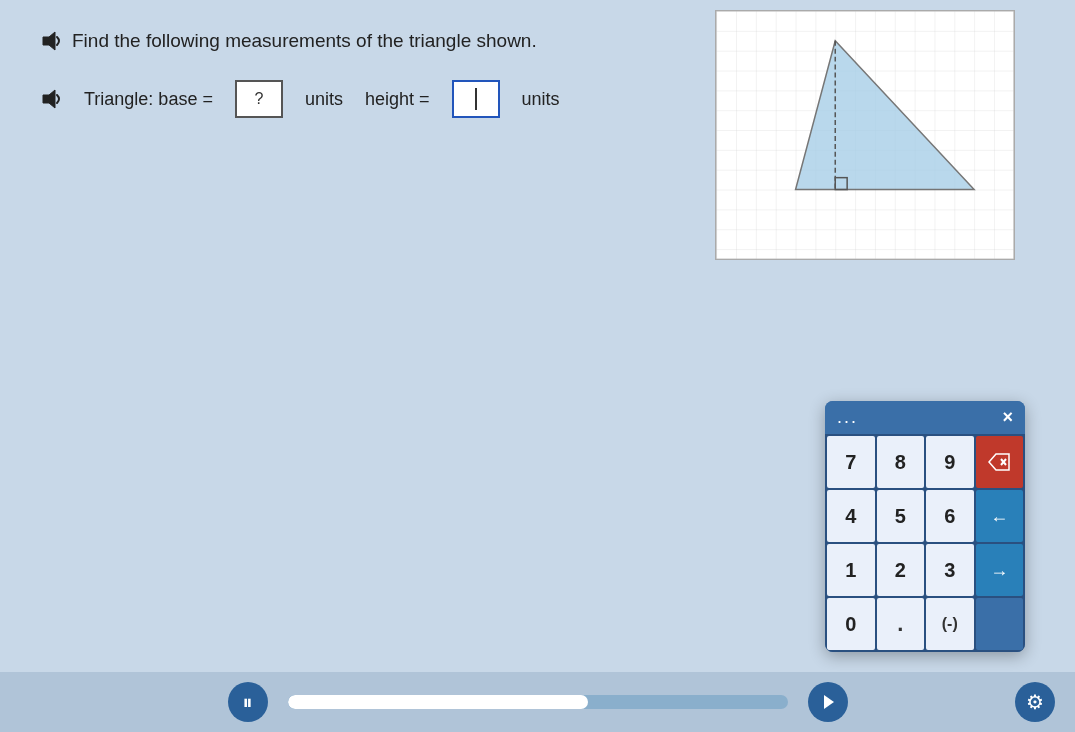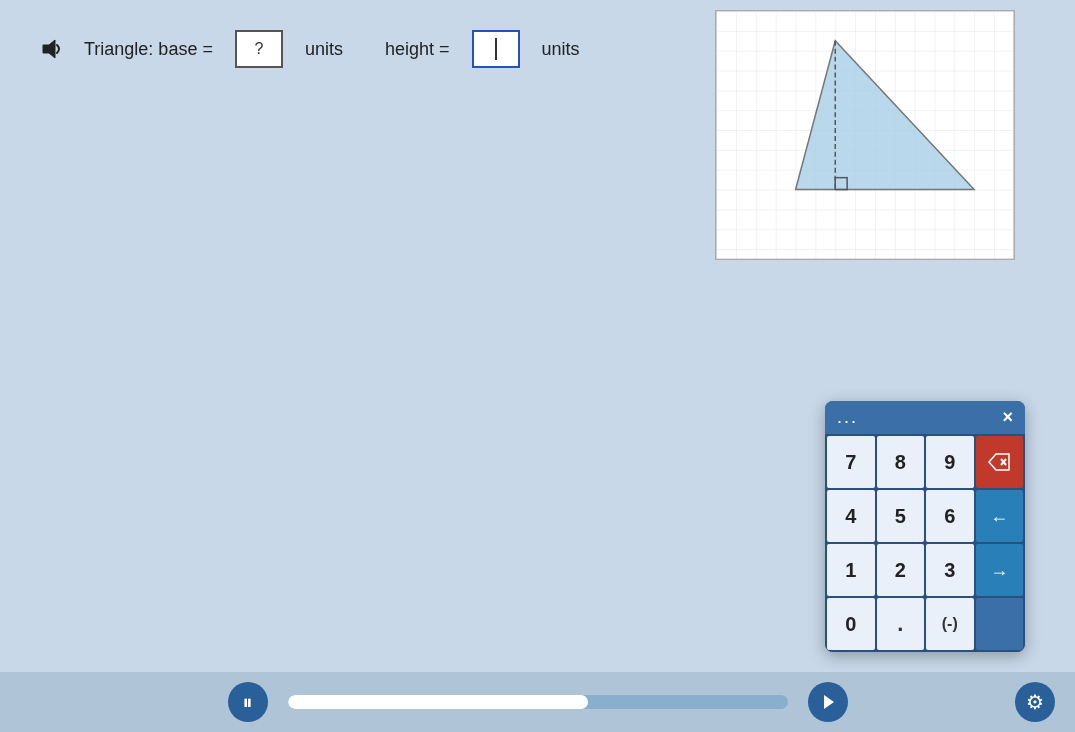--- a/index.html
+++ b/index.html
@@ -221,34 +221,43 @@
       justify-content: center;
       cursor: pointer;
       color: #fff;
     }
   </style>
 </head>
 <body>
 
 <div class="main-content">
 
+  <div class="question-header">
+    <span class="speaker-icon">
+      <svg width="22" height="22" viewBox="0 0 22 22" fill="none">
+        <polygon points="3,7 9,7 15,2 15,20 9,15 3,15" fill="#222" stroke="#222" stroke-width="1"></polygon>
+        <path d="M17 7 Q21 11 17 15" stroke="#222" stroke-width="2" fill="none" stroke-linecap="round"></path>
+      </svg>
+    </span>
+    <span>Find the following measurements of the triangle shown.</span>
+  </div>
 
   <div class="question-row">
     <span class="speaker-icon">
       <svg width="22" height="22" viewBox="0 0 22 22" fill="none">
         <polygon points="3,7 9,7 15,2 15,20 9,15 3,15" fill="#222" stroke="#222" stroke-width="1"></polygon>
         <path d="M17 7 Q21 11 17 15" stroke="#222" stroke-width="2" fill="none" stroke-linecap="round"></path>
       </svg>
     </span>
     <span>Triangle: base =</span>
     <div class="answer-box">
       <span>?</span>
     </div>
     <span>units</span>
-    <span style="margin-left:20px;">height =</span>
+    <span style="">height =</span>
     <div class="answer-box active">
       <span style="width:2px;height:22px;background:#333;display:inline-block;"></span>
     </div>
     <span>units</span>
   </div>
 
   <div class="grid-container">
     <svg class="grid-svg" viewBox="0 0 300 250" xmlns="http://www.w3.org/2000/svg">
 
       <defs>

